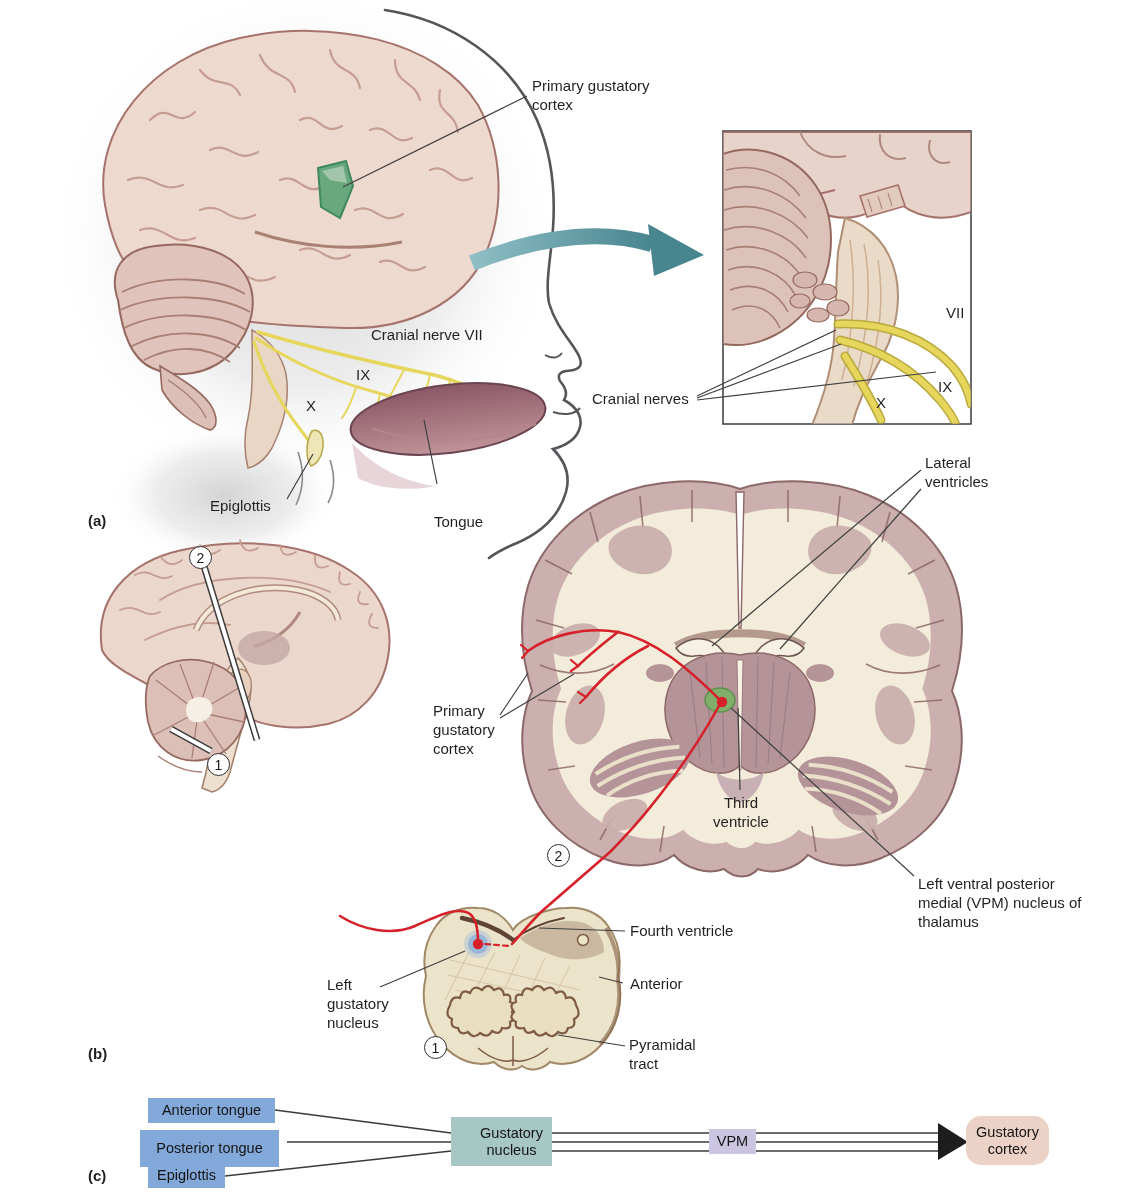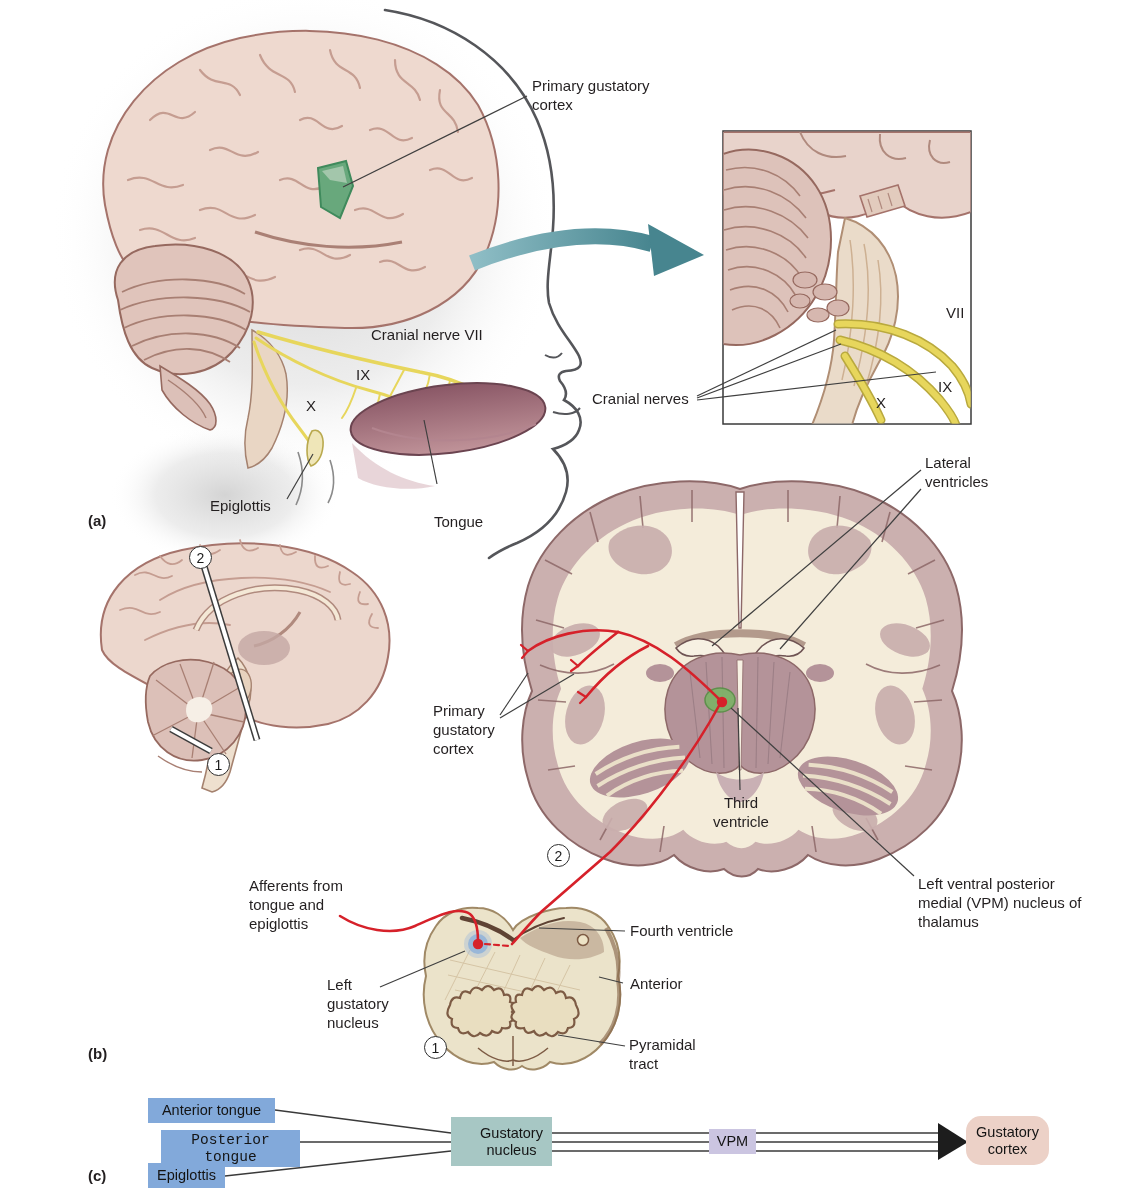--- a/index.html
+++ b/index.html
@@ -441,33 +441,32 @@
 
 <div class="lbl one" style="left:592px;top:390px;">Cranial nerves</div>
 <div class="lbl one" style="left:946px;top:304px;">VII</div>
 <div class="lbl one" style="left:938px;top:378px;">IX</div>
 <div class="lbl one" style="left:876px;top:394px;">X</div>
 
 <div class="lbl" style="left:925px;top:454px;width:80px;">Lateral ventricles</div>
 <div class="lbl" style="left:433px;top:702px;width:84px;">Primary gustatory cortex</div>
 <div class="lbl ctr" style="left:704px;top:794px;width:74px;">Third ventricle</div>
 <div class="lbl" style="left:918px;top:875px;width:172px;">Left ventral posterior medial (VPM) nucleus of thalamus</div>
-<div class="lbl" style="left:249px;top:877px;width:112px;">Afferents from tongue and epiglottis</div>
 <div class="lbl one" style="left:630px;top:922px;">Fourth ventricle</div>
 <div class="lbl one" style="left:630px;top:975px;">Anterior</div>
 <div class="lbl" style="left:327px;top:976px;width:84px;">Left gustatory nucleus</div>
 <div class="lbl" style="left:629px;top:1036px;width:82px;">Pyramidal tract</div>
 <div class="lbl tag one" style="left:88px;top:1045px;">(b)</div>
 <div class="lbl tag one" style="left:88px;top:1167px;">(c)</div>
 
 <div class="circ" style="left:189px;top:546px;">2</div>
 <div class="circ" style="left:207px;top:753px;">1</div>
 <div class="circ" style="left:547px;top:844px;">2</div>
 <div class="circ" style="left:424px;top:1036px;">1</div>
 
 <div class="fbox bx-blue" style="left:148px;top:1098px;width:127px;height:25px;">Anterior tongue</div>
-<div class="fbox bx-blue" style="left:161px;top:1130px;width:139px;height:37px;font-family:Liberation Mono, monospace;">Posterior tongue</div>
+<div class="fbox bx-blue" style="left:140px;top:1130px;width:139px;height:37px;">Posterior tongue</div>
 <div class="fbox bx-blue" style="left:148px;top:1163px;width:77px;height:25px;">Epiglottis</div>
 <div class="fbox bx-teal" style="left:451px;top:1117px;width:81px;height:49px;padding-left:20px;">Gustatory nucleus</div>
 <div class="fbox bx-lav" style="left:709px;top:1129px;width:47px;height:25px;">VPM</div>
 <div class="fbox bx-pink" style="left:966px;top:1116px;width:83px;height:49px;border-radius:15px;">Gustatory cortex</div>
 
 </div>
 
 </body></html>

